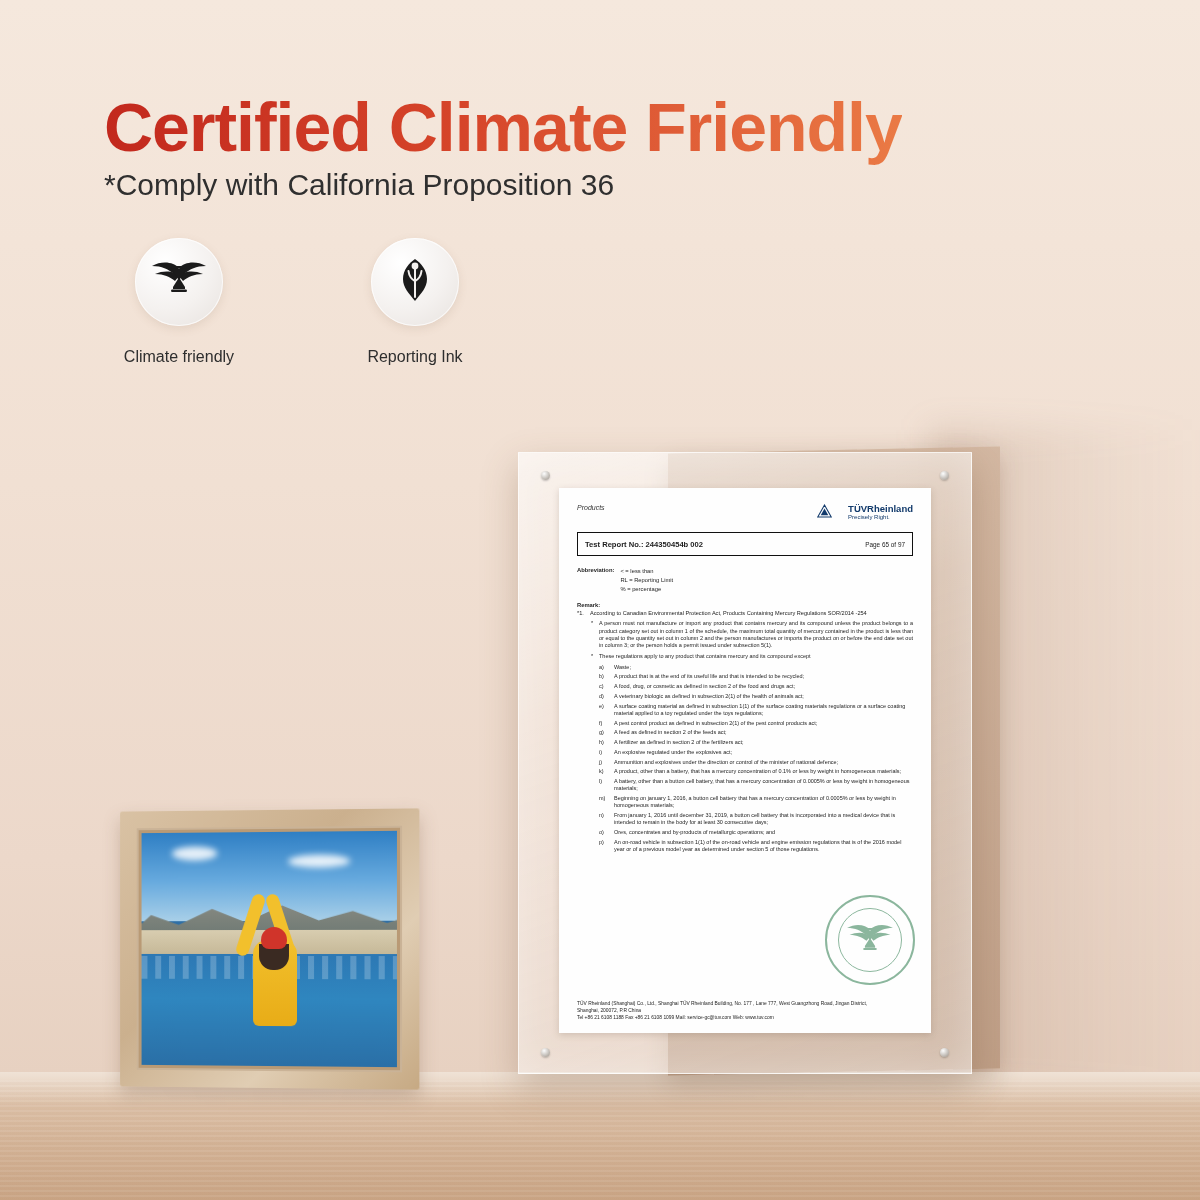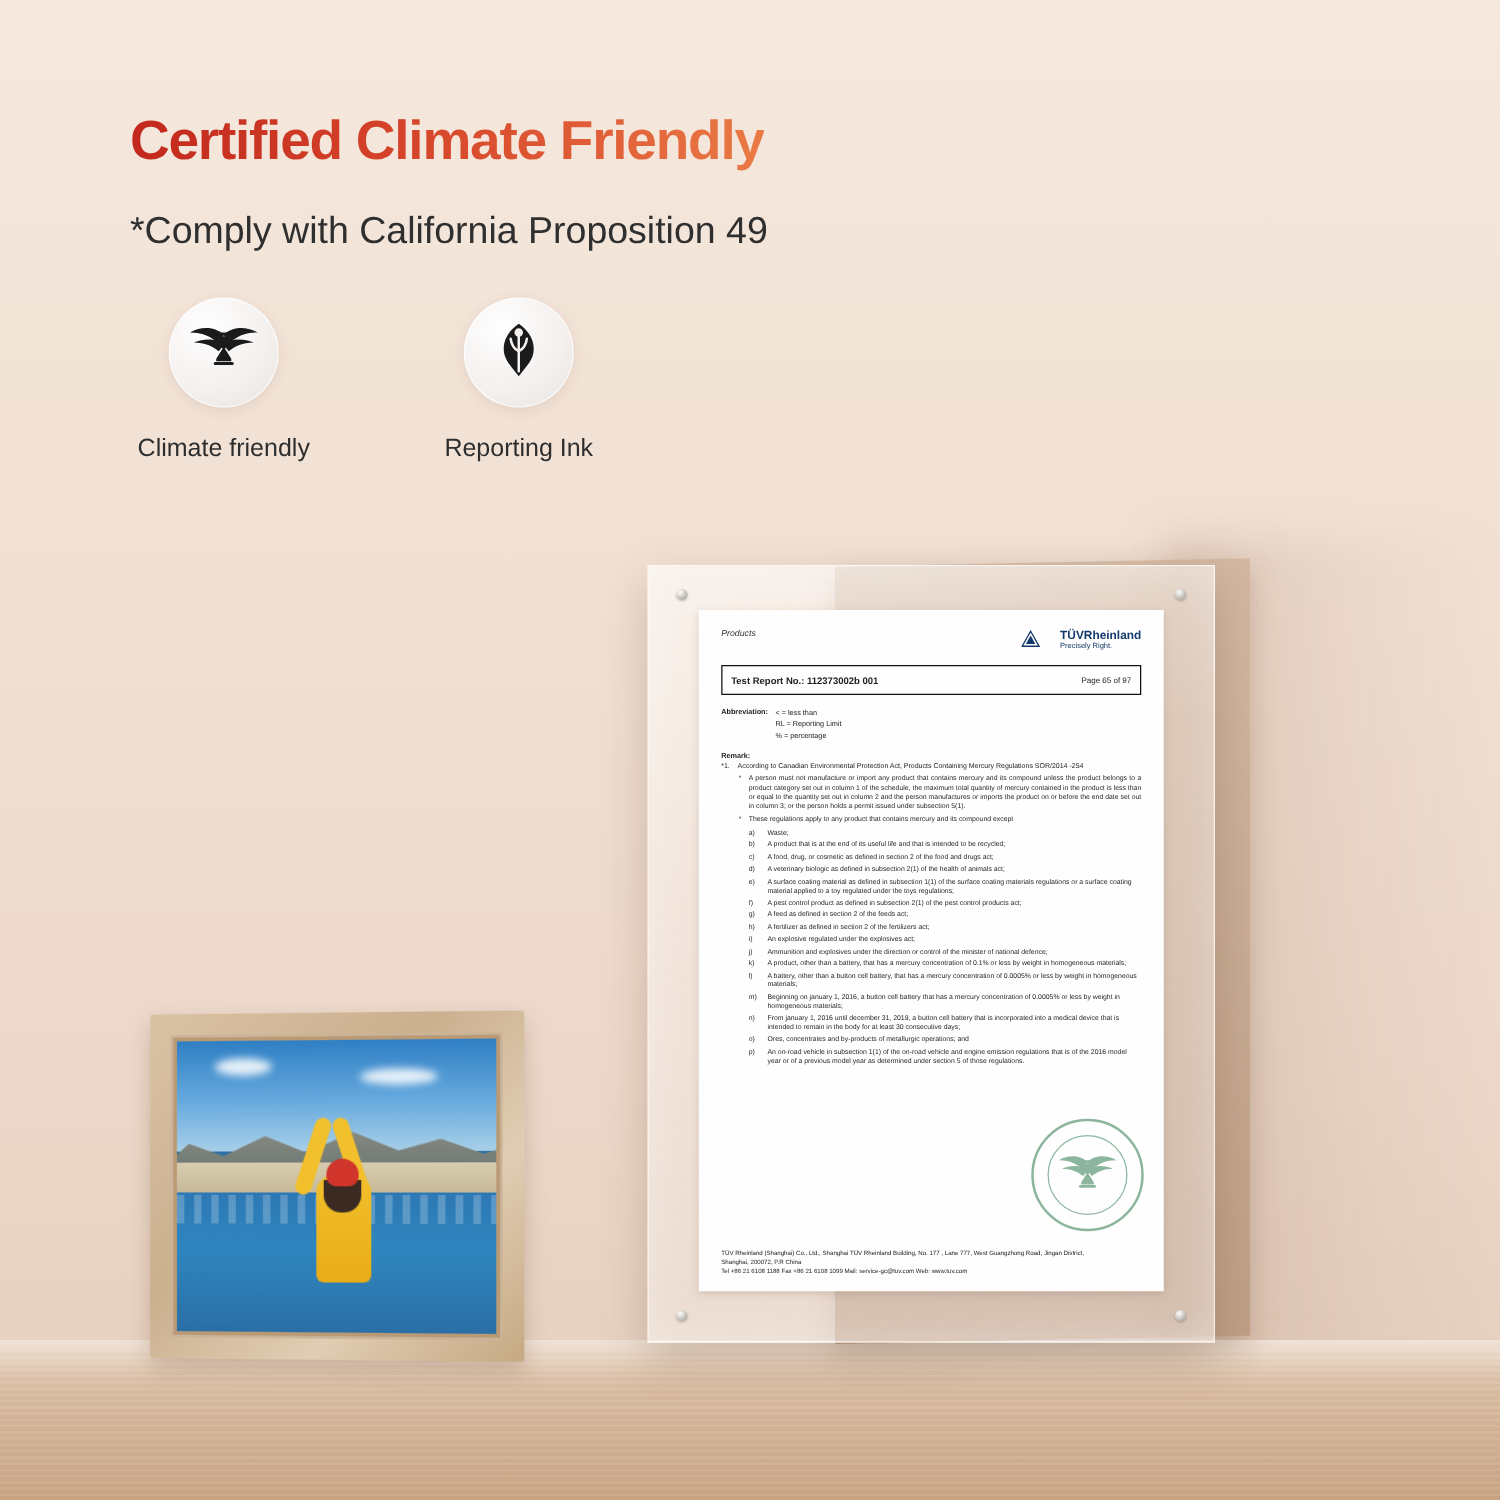--- a/index.html
+++ b/index.html
@@ -35,41 +35,41 @@
   }
   .table-grain{
     position:absolute;left:0;top:1080px;width:1200px;height:120px;
     background:repeating-linear-gradient(180deg, rgba(255,255,255,.12) 0 2px, rgba(160,120,90,.05) 2px 5px);
     opacity:.55;
   }
 
   
   .headline{
     position:absolute;left:104px;top:88px;
-    font-size:44px;font-weight:bold;letter-spacing:-1px;
+    font-size:68px;font-weight:bold;letter-spacing:-1px;
     background:linear-gradient(90deg,#c2281d 0%, #d6452a 45%, #e2633a 78%, #ea7a45 100%);
     -webkit-background-clip:text;background-clip:text;color:transparent;
     white-space:nowrap;
   }
   .subhead{
     position:absolute;left:104px;top:168px;
     font-size:30px;color:#2f2f2f;white-space:nowrap;
   }
 
   
   .badges{position:absolute;left:104px;top:238px;display:flex;gap:86px;}
   .badge{width:150px;display:flex;flex-direction:column;align-items:center;}
   .badge-circle{
     width:88px;height:88px;border-radius:50%;
     background:radial-gradient(circle at 34% 28%, #ffffff 0%, #f4f1ef 55%, #e7e2de 100%);
     box-shadow:0 3px 10px rgba(120,90,70,.13), inset 0 0 0 1px rgba(255,255,255,.7);
     display:flex;align-items:center;justify-content:center;
   }
   .badge-label{
-    margin-top:22px;font-size:20px;color:#2e2e2e;white-space:nowrap;
+    margin-top:22px;font-size:16px;color:#2e2e2e;white-space:nowrap;
   }
 
   
   .photo-frame{
     position:absolute;left:118px;top:810px;width:300px;height:278px;
     background:linear-gradient(135deg,#d9c2a4 0%, #cbb08e 40%, #e0cdb3 70%, #c6a983 100%);
     box-shadow:0 8px 18px rgba(120,85,60,.28);
     border-radius:2px;
     transform:perspective(900px) rotateY(-4deg);
   }
@@ -186,21 +186,21 @@
 <body>
 
 <div class="scene">
   <div class="wall"></div>
   <div class="wall-shadow"></div>
   <div class="table"></div>
   <div class="table-sheen"></div>
   <div class="table-grain"></div>
 
   <div class="headline">Certified Climate Friendly</div>
-  <div class="subhead">*Comply with California Proposition 49</div>
+  <div class="subhead">*Comply with California Proposition 36</div>
 
   <div class="badges">
 
     <div class="badge">
       <div class="badge-circle">
         <span>
           <svg width="58" height="40" viewBox="0 0 58 40">
             <g fill="#1b1b1b">
               <path d="M29 8 C24 2 12 0 2 6 C12 6 18 9 24 14 Z"></path>
               <path d="M29 8 C34 2 46 0 56 6 C46 6 40 9 34 14 Z"></path>
@@ -273,21 +273,21 @@
               <path d="M10 5.5 L15 14.5 H5 Z" fill="#123a6b"></path>
             </svg>
             <div class="tuv-txt">
               <div class="tuv-name">TÜVRheinland</div>
               <div class="tuv-tag">Precisely Right.</div>
             </div>
           </div>
         </div>
 
         <div class="report-box">
-          <div class="report-no">Test Report No.: 112373002b 001</div>
+          <div class="report-no">Test Report No.: 244350454b 002</div>
           <div class="report-page">Page 65 of 97</div>
         </div>
 
         <div class="abbr">
           <div class="abbr-t">Abbreviation:</div>
           <div class="abbr-list">
             <div>&lt; = less than</div>
             <div>RL = Reporting Limit</div>
             <div>% = percentage</div>
           </div>

